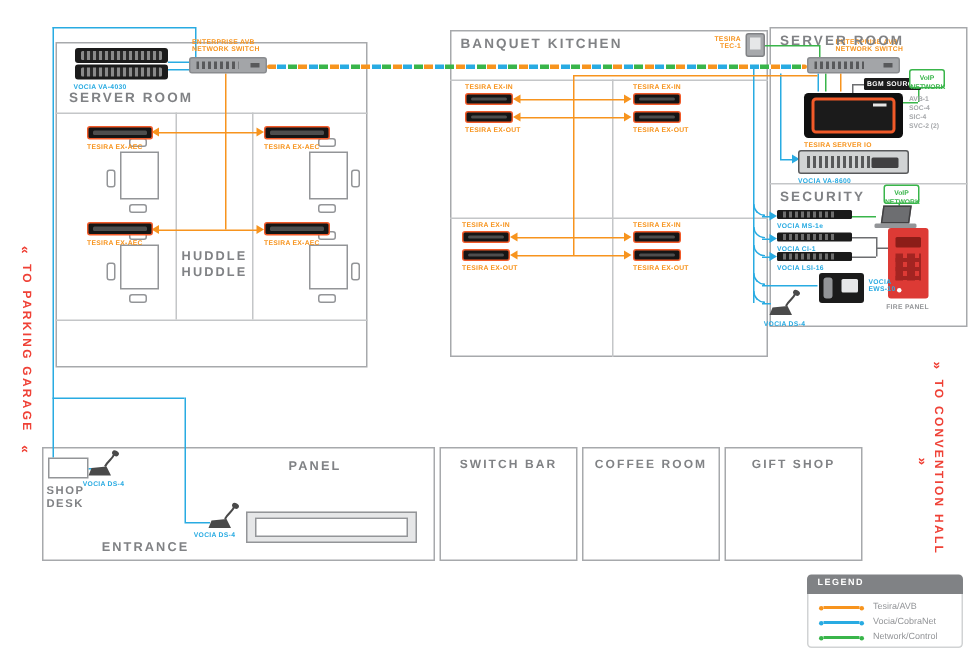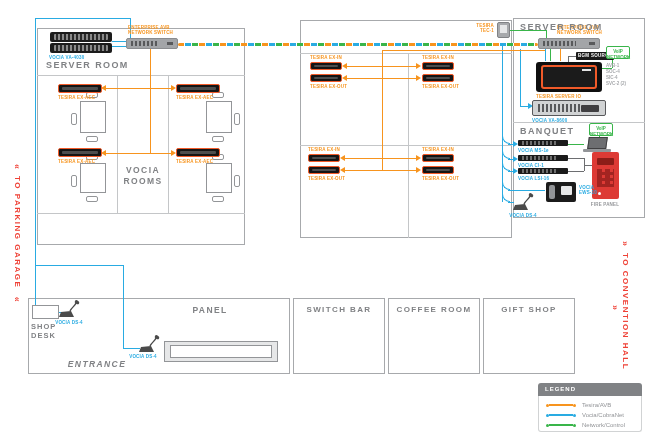--- a/index.html
+++ b/index.html
@@ -310,25 +310,26 @@
     <path d="M3 18 L18 18 L15 12 L5 13 Z" fill="#4A4A4A"></path>
     <path d="M14 12 C 16 8, 19 7, 20 4" stroke="#4A4A4A" stroke-width="1.4" fill="none"></path>
     <ellipse cx="21" cy="3.2" rx="2.4" ry="1.8" fill="#4A4A4A" transform="rotate(30 21 3.2)"></ellipse>
   </svg>
   <div class="t blue" style="left:126px;top:354px;width:34px;text-align:center;">VOCIA DS-4</div>
 
   <div class="deskouter" style="left:164px;top:341px;width:114px;height:21px;"></div>
   <div class="deskinner" style="left:170px;top:345px;width:102px;height:13px;"></div>
 
   <div class="lbl" style="left:46px;top:60px;font-size:9px;">SERVER ROOM</div>
-  <div class="lbl center" style="left:118px;top:165px;width:50px;">VOCIA ROOMS</div>
+  <div class="lbl center" style="left:118px;top:165px;width:50px;">HUDDLE HUDDLE</div>
+  <div class="lbl" style="left:307px;top:24px;font-size:9px;">BANQUET KITCHEN</div>
   <div class="lbl" style="left:520px;top:22px;font-size:9px;">SERVER ROOM</div>
-  <div class="lbl" style="left:520px;top:126px;font-size:9px;">BANQUET</div>
+  <div class="lbl" style="left:520px;top:126px;font-size:9px;">SECURITY</div>
   <div class="lbl center" style="left:160px;top:305px;width:100px;">PANEL</div>
-  <div class="lbl center" style="left:52px;top:359px;width:90px;font-style:italic;">ENTRANCE</div>
+  <div class="lbl center" style="left:52px;top:359px;width:90px;">ENTRANCE</div>
   <div class="lbl center" style="left:293px;top:305px;width:92px;font-size:8px;">SWITCH BAR</div>
   <div class="lbl center" style="left:388px;top:305px;width:92px;font-size:8px;">COFFEE ROOM</div>
   <div class="lbl center" style="left:483px;top:305px;width:92px;font-size:8px;">GIFT SHOP</div>
 
   <div class="vtext" style="left:12px;top:155px;height:155px;">
     <span class="chev">«</span>
     <span style="margin:4px 0;">TO PARKING GARAGE</span>
     <span class="chev">«</span>
   </div>
   <div class="vtext" style="left:610px;top:240px;height:135px;">

